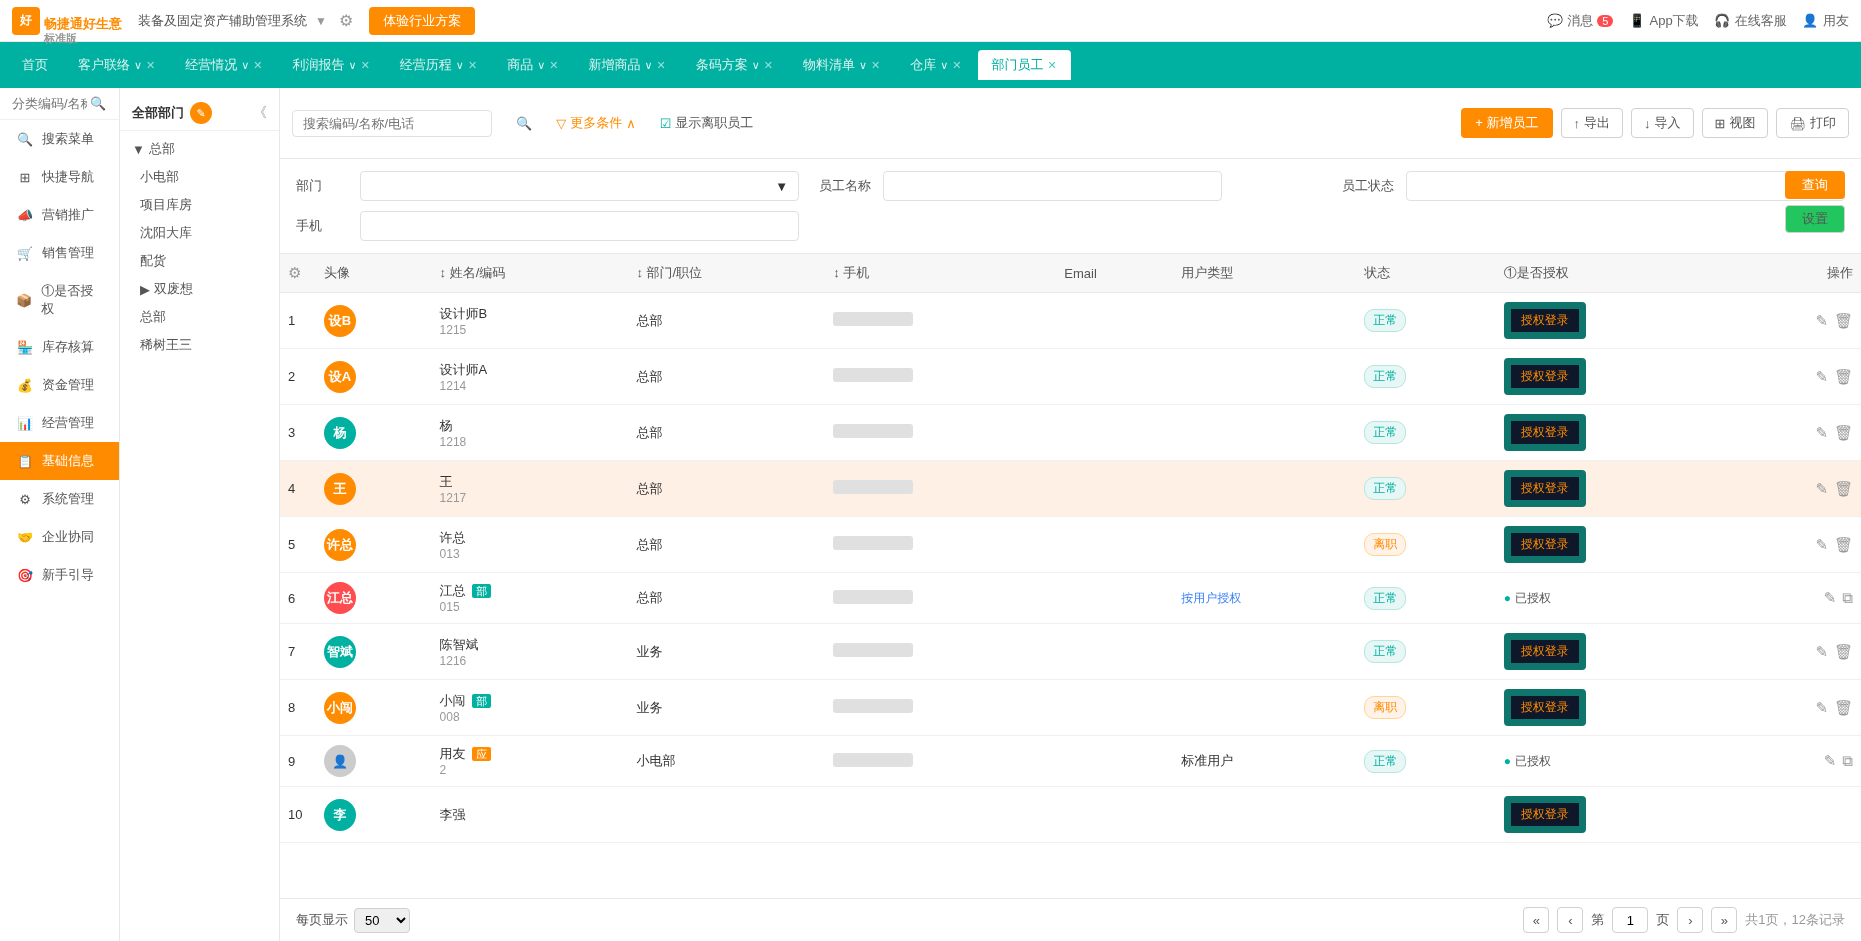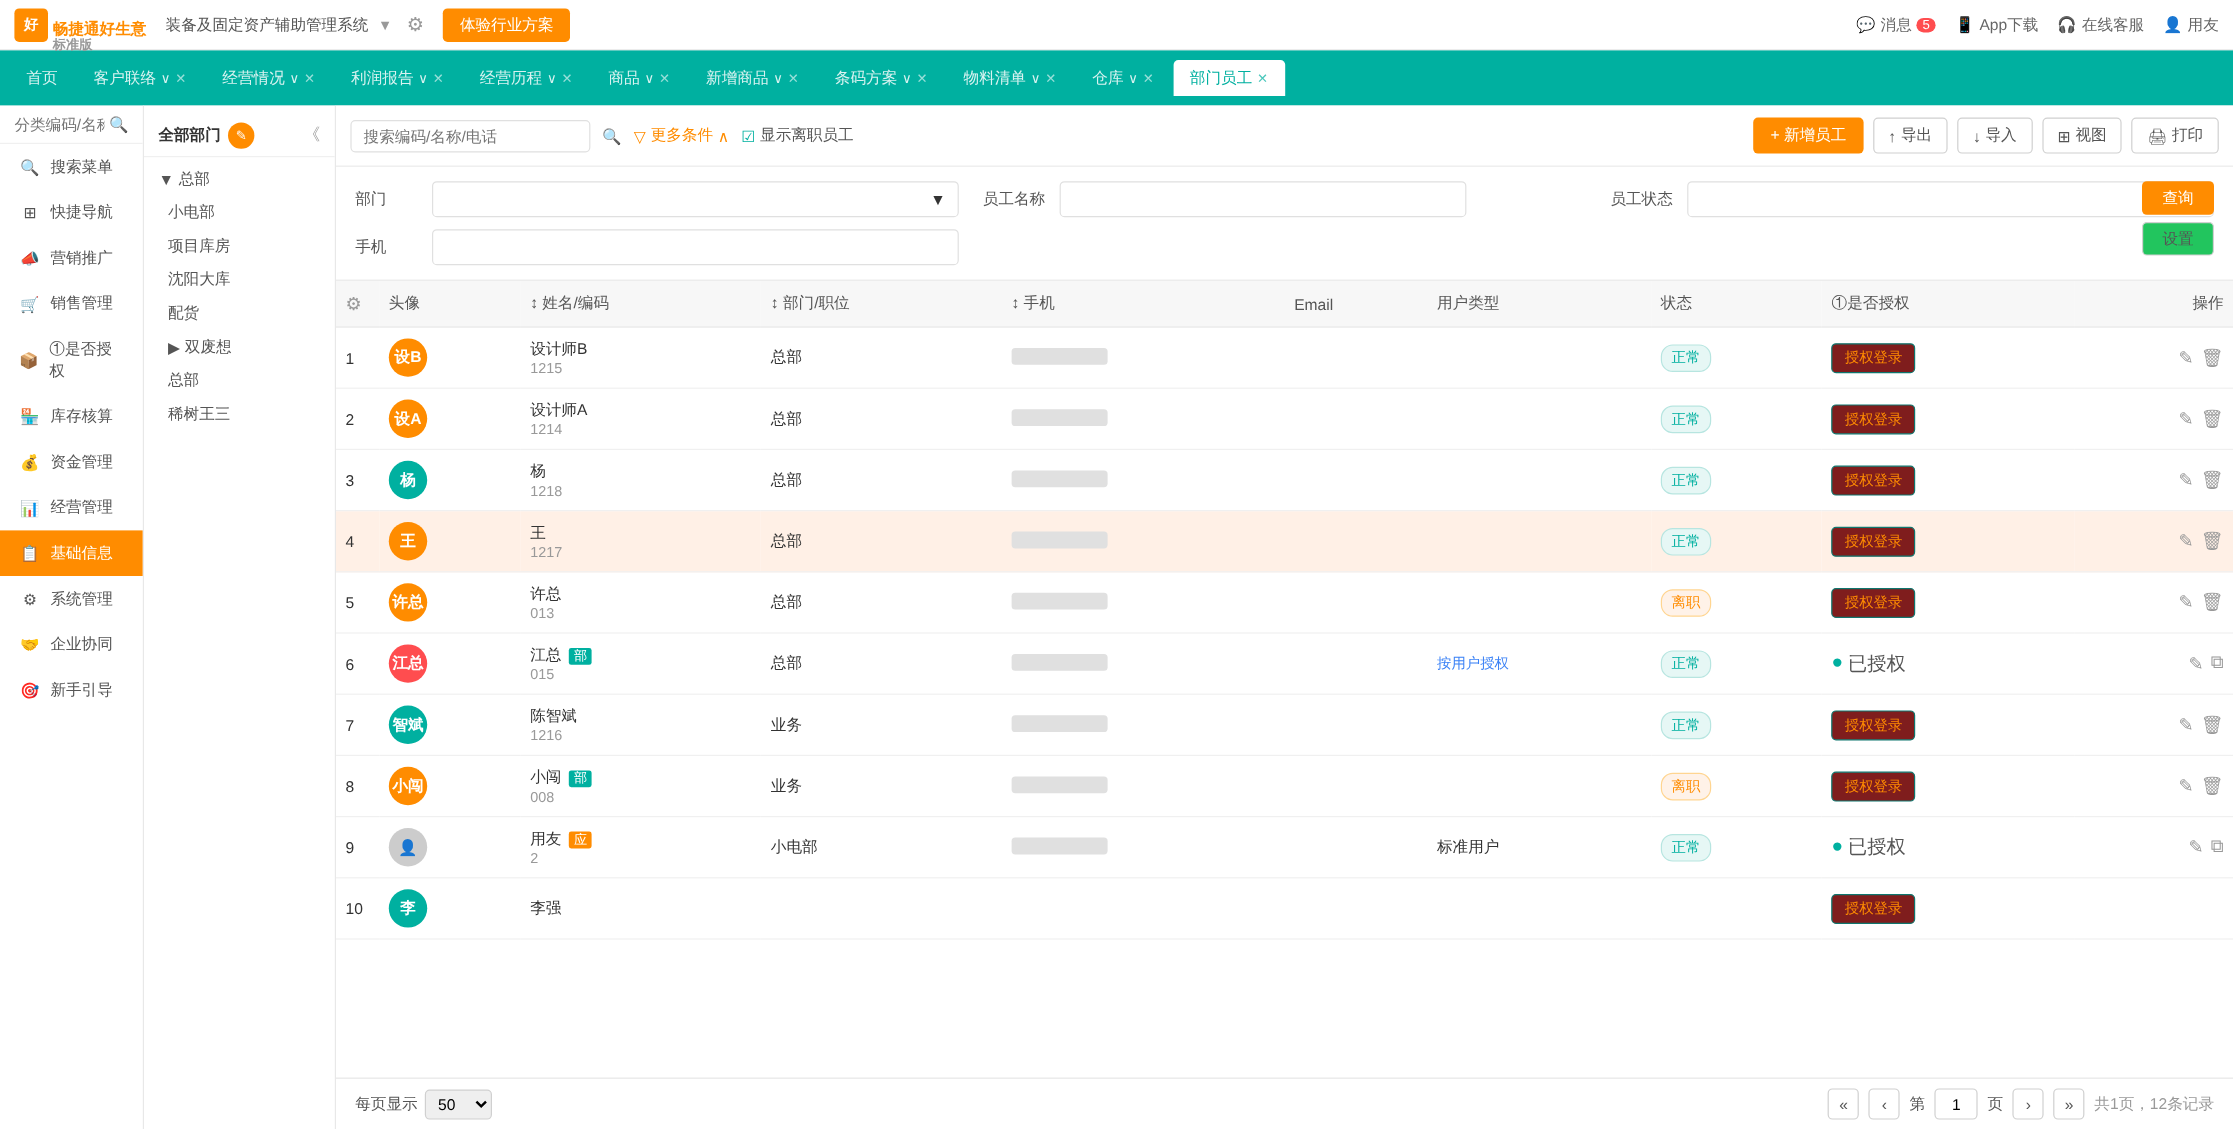--- a/index.html
+++ b/index.html
@@ -40,21 +40,21 @@
     .dept-tree-header { display: flex; align-items: center; padding: 6px 12px; gap: 6px; border-bottom: 1px solid #f0f0f0; margin-bottom: 4px; }
     .dept-tree-header .icon-btn { width: 22px; height: 22px; border-radius: 50%; background: #ff8c00; color: white; display: flex; align-items: center; justify-content: center; font-size: 11px; cursor: pointer; }
     .dept-tree-header .collapse-btn { color: #999; cursor: pointer; font-size: 14px; margin-left: auto; }
     .dept-node { padding: 5px 12px; cursor: pointer; font-size: 13px; color: #555; display: flex; align-items: center; gap: 4px; }
     .dept-node.indent1 { padding-left: 20px; }
 
     
     .right-content { flex: 1; display: flex; flex-direction: column; background: #f5f5f5; }
 
     
-    .toolbar { background: #fff; padding: 10px 12px; display: flex; align-items: center; gap: 10px; border-bottom: 1px solid #e8e8e8; }
+    .toolbar { background: #fff; padding: 20px 12px; display: flex; align-items: center; gap: 24px; border-bottom: 1px solid #e8e8e8; }
     .toolbar input { border: 1px solid #e0e0e0; border-radius: 4px; padding: 5px 10px; font-size: 13px; width: 200px; outline: none; }
     .toolbar .search-btn { color: #999; cursor: pointer; }
     .toolbar .filter-btn { display: flex; align-items: center; gap: 4px; color: #ff8c00; cursor: pointer; font-size: 13px; }
     .toolbar .show-resigned { display: flex; align-items: center; gap: 4px; color: #555; font-size: 13px; cursor: pointer; }
     .toolbar-right { margin-left: auto; display: flex; align-items: center; gap: 8px; }
     .btn-add { background: #ff8c00; color: white; border: none; border-radius: 4px; padding: 6px 14px; cursor: pointer; font-size: 13px; display: flex; align-items: center; gap: 4px; }
     .btn-outline { border: 1px solid #d0d0d0; background: #fff; border-radius: 4px; padding: 5px 12px; cursor: pointer; font-size: 13px; color: #555; display: flex; align-items: center; gap: 4px; }
 
     
     .filter-form { background: #fff; padding: 12px 16px; border-bottom: 1px solid #e8e8e8; display: grid; grid-template-columns: 1fr 1fr 1fr; gap: 10px 20px; align-items: center; position: relative; }
@@ -71,22 +71,22 @@
     table { width: 100%; border-collapse: collapse; font-size: 13px; }
     thead tr { background: #f7f7f7; }
     th { padding: 10px 8px; text-align: left; color: #555; font-weight: normal; border-bottom: 1px solid #e8e8e8; white-space: nowrap; }
     td { padding: 9px 8px; border-bottom: 1px solid #f0f0f0; vertical-align: middle; color: #333; }
     tr.highlighted td { background: #fff0e6; }
     .avatar { width: 32px; height: 32px; border-radius: 50%; display: flex; align-items: center; justify-content: center; color: white; font-size: 13px; font-weight: bold; }
     .avatar-gray { background: #d0d0d0; }
     .status-badge { display: inline-block; padding: 2px 8px; border-radius: 10px; font-size: 12px; }
     .status-normal { background: #e6f7f5; color: #00b0a0; border: 1px solid #b7e5e0; }
     .status-resigned { background: #fff2e8; color: #ff8c00; border: 1px solid #ffd591; }
-    .btn-auth { border: 1px solid #0f766e; color: #ff8c00; background: #7f1d1d; border-radius: 4px; padding: 3px 10px; cursor: pointer; font-size: 12px; white-space: nowrap; }
-    .authorized { color: #555; font-size: 16px; display: flex; align-items: center; gap: 4px; }
+    .btn-auth { border: 7px solid #0f766e; color: #ff8c00; background: #0f172a; border-radius: 4px; padding: 3px 10px; cursor: pointer; font-size: 12px; white-space: nowrap; }
+    .authorized { color: #555; font-size: 12px; display: flex; align-items: center; gap: 4px; }
     .authorized::before { content: '●'; color: #00b0a0; }
     .user-by-perm { color: #3b82f6; font-size: 12px; }
     .action-btns { display: flex; gap: 6px; }
     .action-btn { color: #999; cursor: pointer; font-size: 15px; }
     .blurred { background: #e0e0e0; color: transparent; border-radius: 3px; display: inline-block; min-width: 80px; height: 14px; }
     .name-code { display: flex; flex-direction: column; }
     .name-code .name { font-size: 13px; color: #333; }
     .name-code .code { font-size: 12px; color: #999; }
     .dept-tag { background: #00b0a0; color: white; font-size: 11px; padding: 1px 4px; border-radius: 2px; margin-left: 3px; }
     .resp-tag { background: #ff8c00; color: white; font-size: 11px; padding: 1px 4px; border-radius: 2px; margin-left: 3px; }

